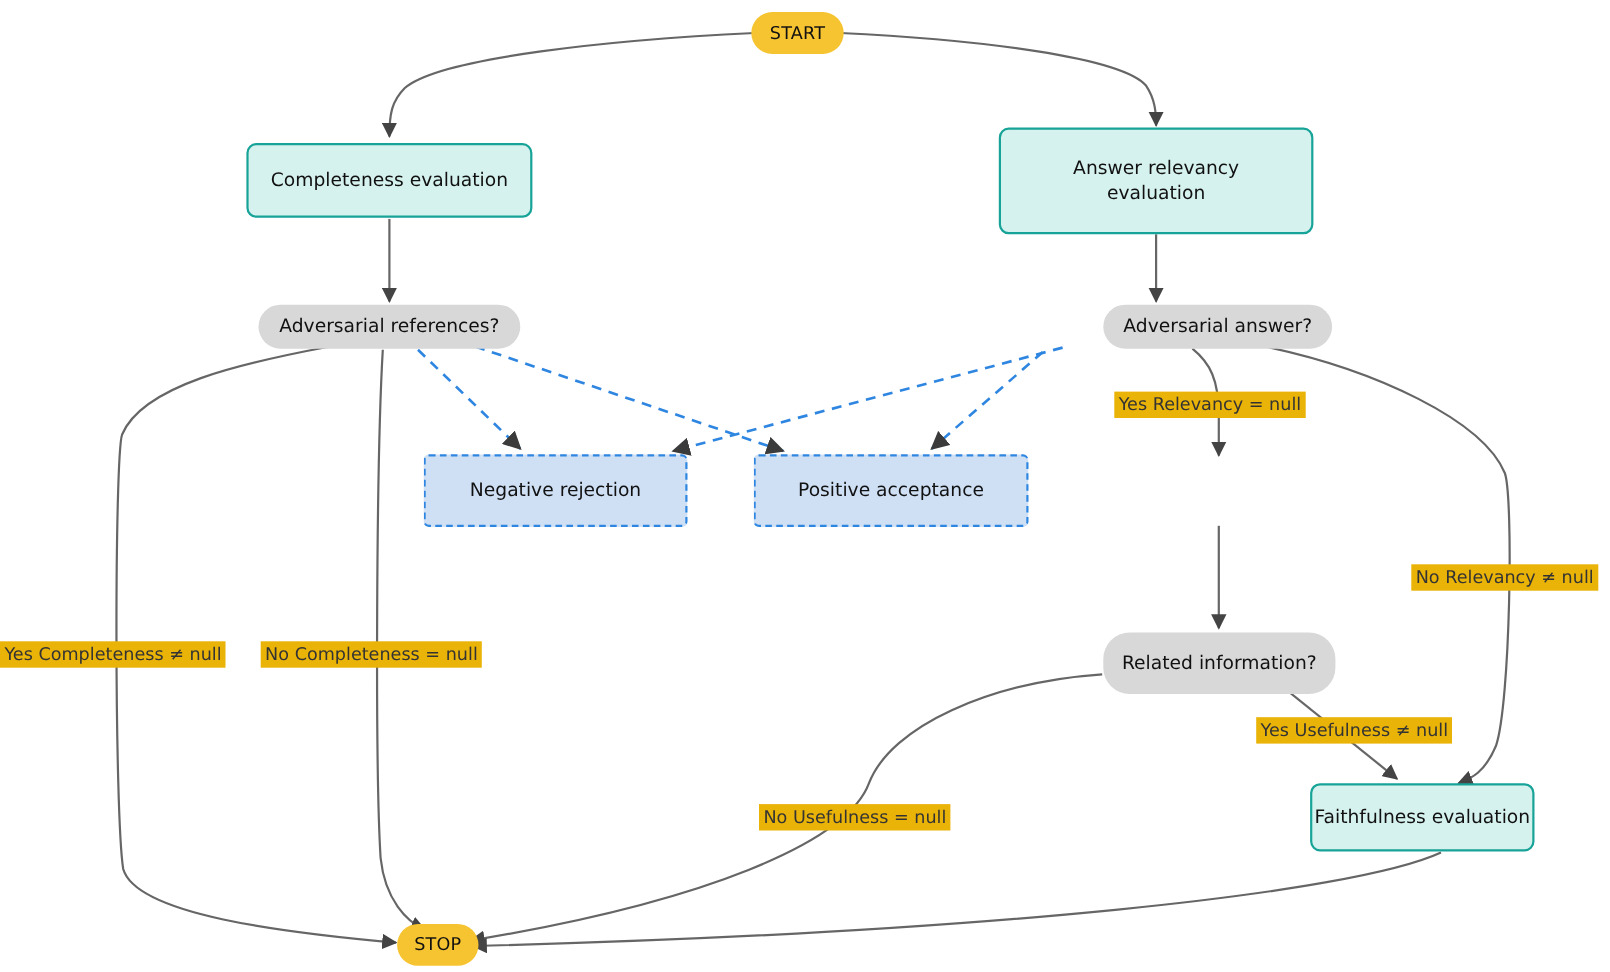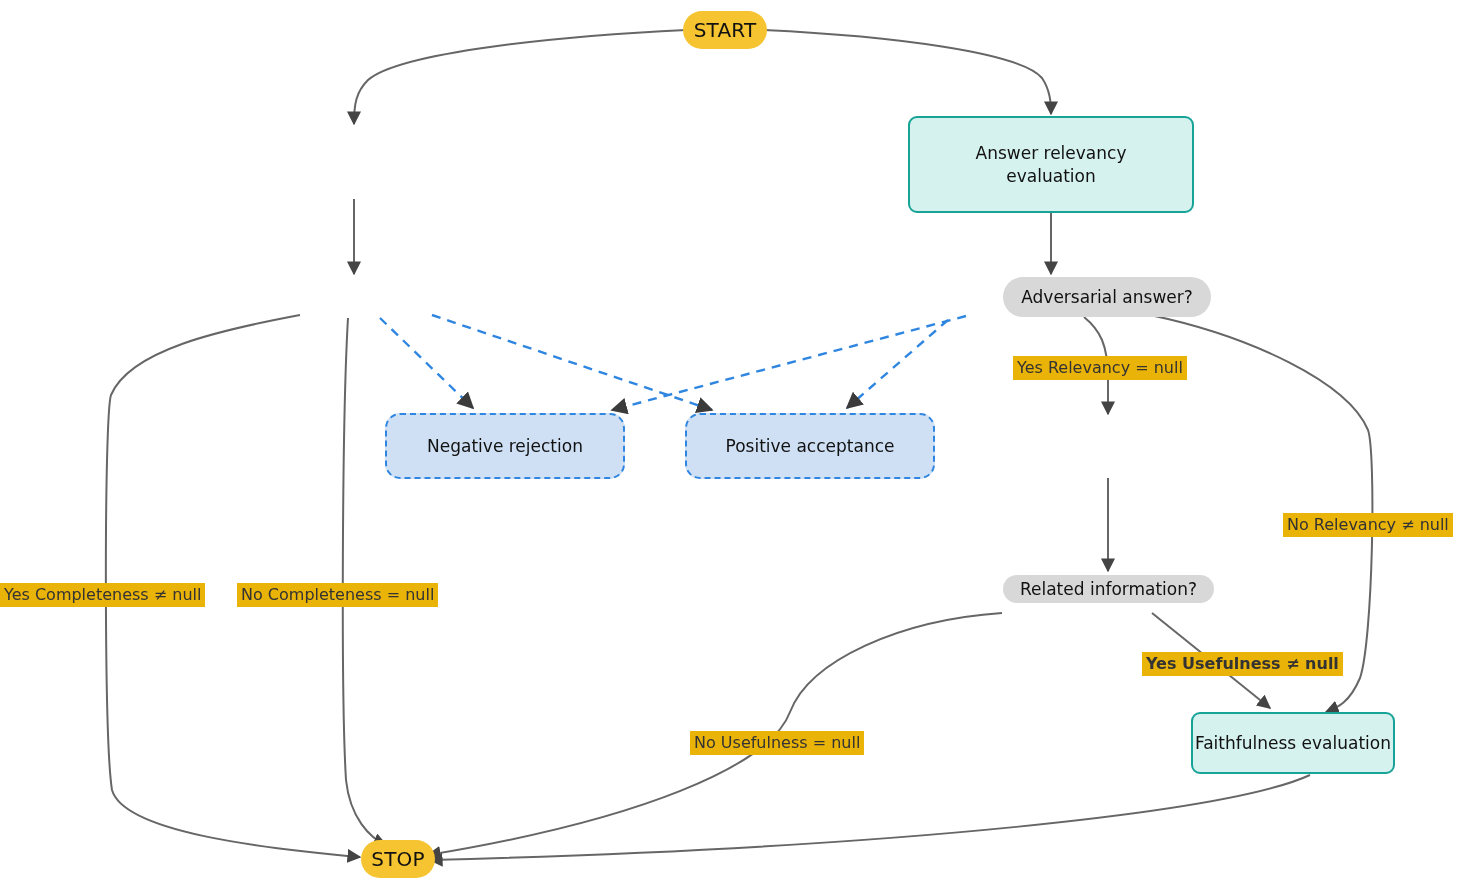--- a/index.html
+++ b/index.html
@@ -31,40 +31,40 @@
     align-items: center;
     justify-content: center;
     text-align: center;
     line-height: 1.35;
     z-index: 5;
   }
   .node-terminal {
     background: #f6c430;
     border-radius: 22px;
     color: #111111;
-    font-size: 20px;
+    font-size: 16px;
     letter-spacing: 0.2px;
   }
   .node-process {
     background: #d6f2ee;
     border: 2px solid #17a398;
     border-radius: 9px;
     color: #111111;
     font-size: 17px;
   }
   .node-decision {
     background: #d8d8d8;
     border-radius: 24px;
     color: #111111;
     font-size: 17px;
   }
   .node-adversarial {
     background: #cfe0f5;
     border: 2px dashed #2f86e0;
-    border-radius: 15px;
+    border-radius: 5px;
     color: #111111;
     font-size: 17px;
   }
   .edge-label {
     position: absolute;
     background: #eab308;
     color: #333333;
     font-size: 16px;
     padding: 2px 4px;
     white-space: nowrap;
@@ -123,56 +123,62 @@
       <path d="M 966 316 L 612 410"></path>
 
       <path d="M 948 320 L 847 408"></path>
     </g>
   </svg>
 
   <div class="node node-terminal" style="left:683px; top:11px; width:84px; height:38px;">
     <span>START</span>
   </div>
 
+  <div class="node node-process" style="left:224px; top:130px; width:260px; height:68px;">
+    <span>Completeness evaluation</span>
+  </div>
 
   <div class="node node-process" style="left:908px; top:116px; width:286px; height:97px; padding:0 30px;">
     <span>Answer relevancy evaluation</span>
   </div>
 
+  <div class="node node-decision" style="left:235px; top:277px; width:238px; height:40px;">
+    <span>Adversarial references?</span>
+  </div>
 
   <div class="node node-decision" style="left:1003px; top:277px; width:208px; height:40px;">
     <span>Adversarial answer?</span>
   </div>
 
   <div class="node node-adversarial" style="left:385px; top:413px; width:240px; height:66px;">
     <span>Negative rejection</span>
   </div>
 
   <div class="node node-adversarial" style="left:685px; top:413px; width:250px; height:66px;">
     <span>Positive acceptance</span>
   </div>
 
 
-  <div class="node node-decision" style="left:1003px; top:575px; width:211px; height:28px;">
+  <div class="node node-decision" style="left:1003px; top:575px; width:211px; height:56px;">
     <span>Related information?</span>
   </div>
 
   <div class="node node-process" style="left:1191px; top:712px; width:204px; height:62px;">
     <span>Faithfulness evaluation</span>
   </div>
 
   <div class="node node-terminal" style="left:361px; top:840px; width:74px; height:38px;">
     <span>STOP</span>
   </div>
 
   <div class="edge-label" style="left:1013px; top:356px;">Yes Relevancy = null</div>
 
   <div class="edge-label" style="left:1283px; top:513px;">No Relevancy ≠ null</div>
 
   <div class="edge-label" style="left:0px; top:583px;">Yes Completeness ≠ null</div>
 
   <div class="edge-label" style="left:237px; top:583px;">No Completeness = null</div>
 
-  <div class="edge-label" style="left:1142px; top:652px;font-weight:bold;">Yes Usefulness ≠ null</div>
+  <div class="edge-label" style="left:1142px; top:652px;">Yes Usefulness ≠ null</div>
 
   <div class="edge-label" style="left:690px; top:731px;">No Usefulness = null</div>
 
 </div>
 
 </body></html>

